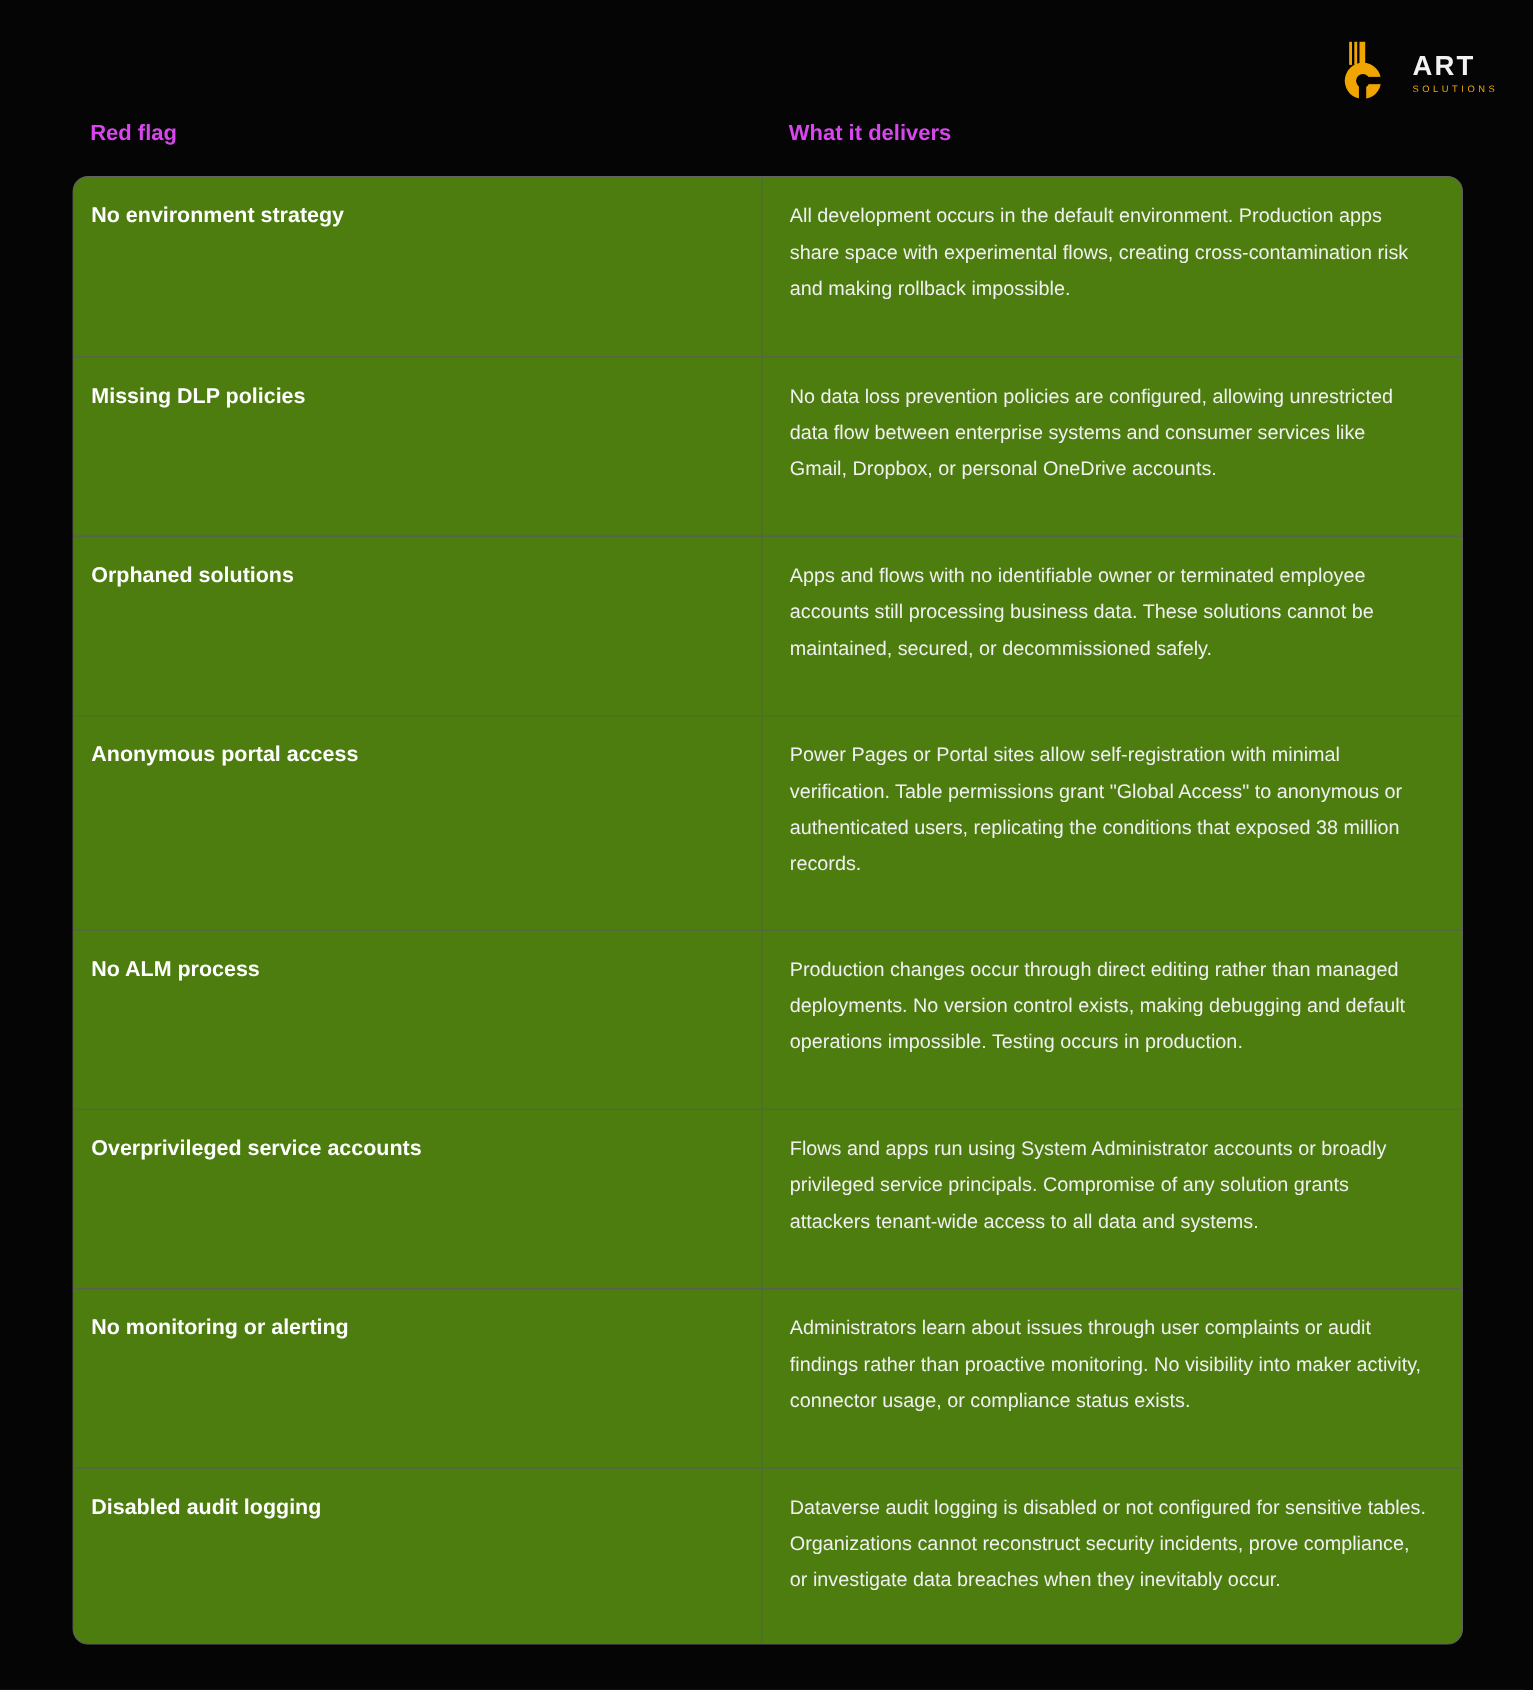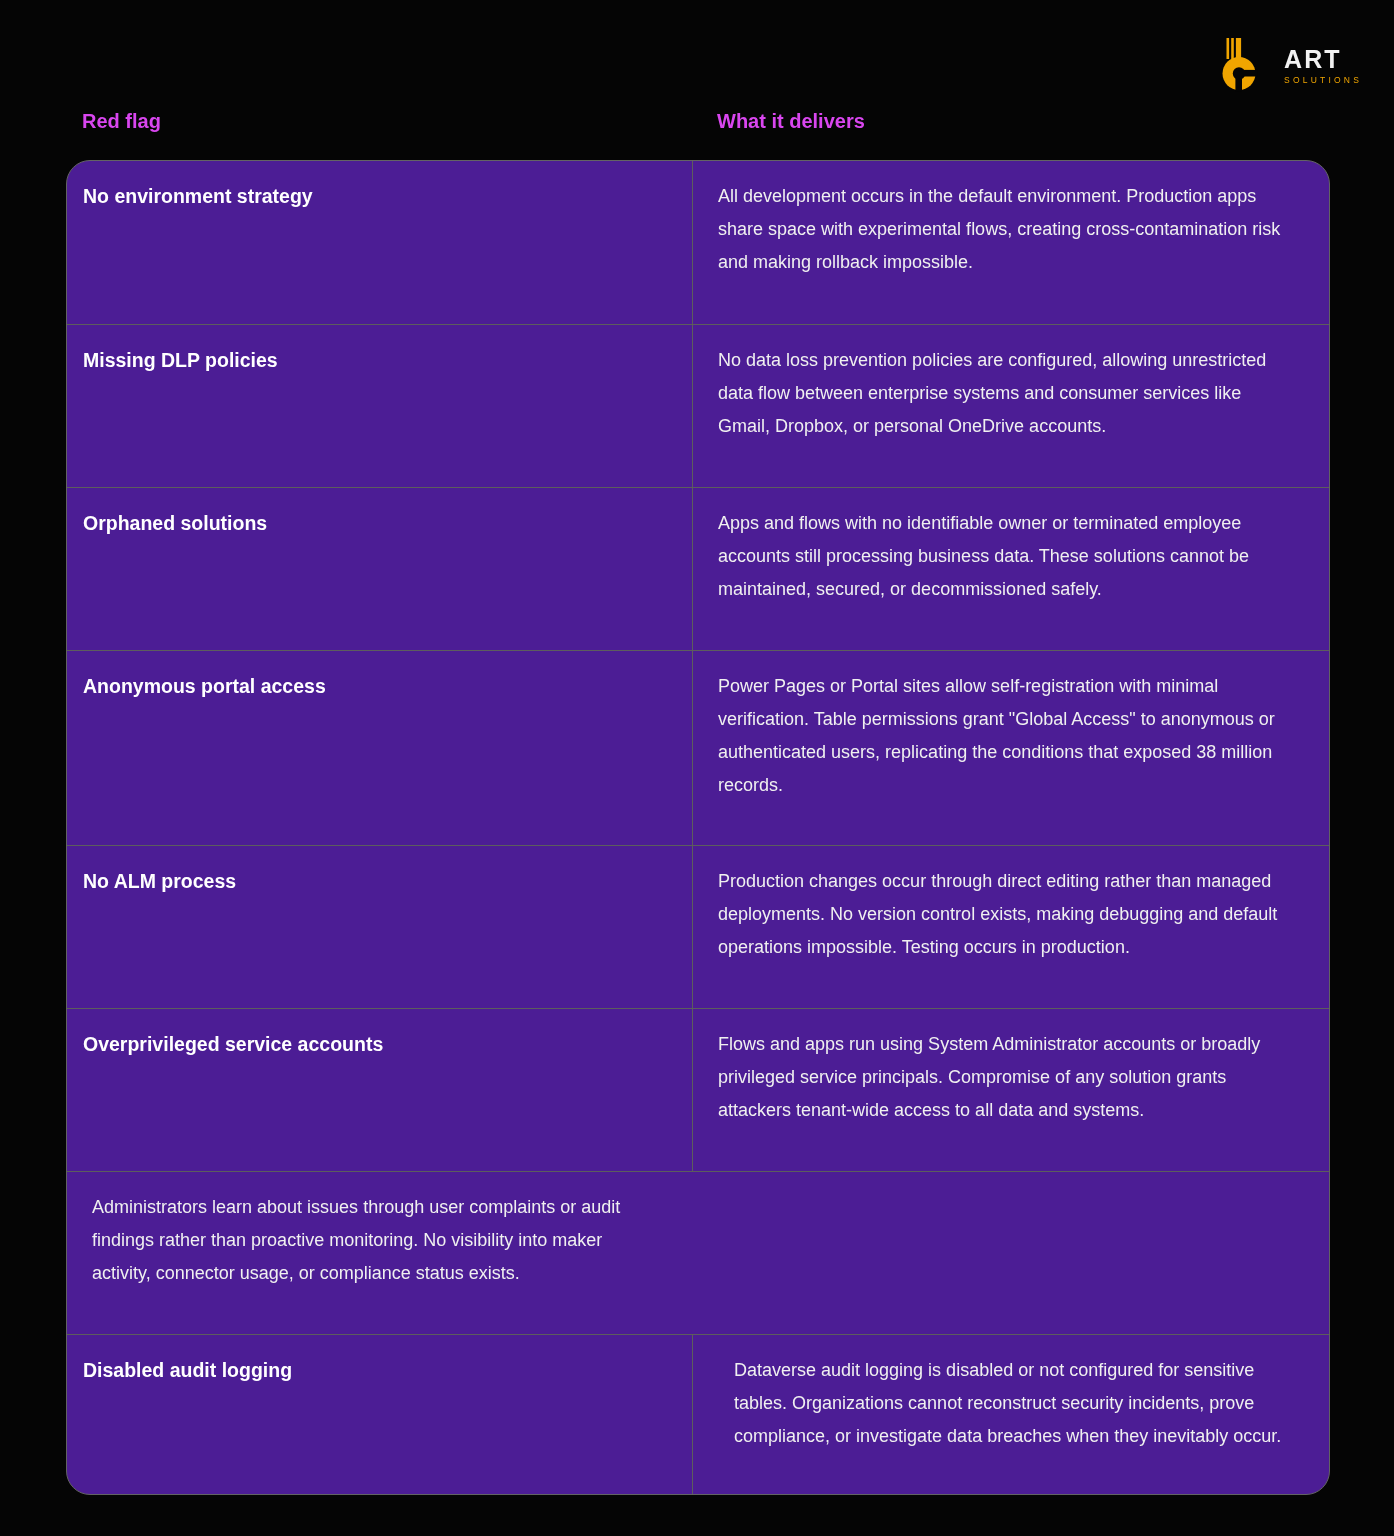--- a/index.html
+++ b/index.html
@@ -51,33 +51,33 @@
     color: #d946ef;
     line-height: 26px;
   }
   .col-headers .h.flag { padding-left: 16px; }
   .col-headers .h.desc { padding-left: 25px; }
 
   
   .rf-table {
     margin: 26px 64px 0 66px;
     border: 1px solid #636363;
-    border-radius: 24px;
+    border-radius: 14px;
     overflow: hidden;
-    background: #4c1d95;
+    background: #4d7c0f;
   }
   .row {
     display: grid;
     grid-template-columns: 626px 1fr;
     border-top: 1px solid #5d5d5d;
     min-height: 163px;
   }
   .row:first-child { border-top: none; }
   .row:nth-child(4) { min-height: 195px; }
-  .row:last-child { min-height: 160px; gap: 16px; }
+  .row:last-child { min-height: 160px; }
   .cell { padding-top: 19px; padding-bottom: 16px; }
   .cell.flag {
     border-right: 1px solid #5d5d5d;
     padding-left: 16px;
     padding-right: 24px;
     font-size: 19.5px;
     font-weight: 700;
     color: #ffffff;
     line-height: 33px;
   }
@@ -137,19 +137,20 @@
   </div>
   <div class="row">
     <div class="cell flag">No ALM process</div>
     <div class="cell desc">Production changes occur through direct editing rather than managed deployments. No version control exists, making debugging and default operations impossible. Testing occurs in production.</div>
   </div>
   <div class="row">
     <div class="cell flag">Overprivileged service accounts</div>
     <div class="cell desc">Flows and apps run using System Administrator accounts or broadly privileged service principals. Compromise of any solution grants attackers tenant-wide access to all data and systems.</div>
   </div>
   <div class="row">
+    <div class="cell flag">No monitoring or alerting</div>
     <div class="cell desc">Administrators learn about issues through user complaints or audit findings rather than proactive monitoring. No visibility into maker activity, connector usage, or compliance status exists.</div>
   </div>
   <div class="row">
     <div class="cell flag">Disabled audit logging</div>
     <div class="cell desc">Dataverse audit logging is disabled or not configured for sensitive tables. Organizations cannot reconstruct security incidents, prove compliance, or investigate data breaches when they inevitably occur.</div>
   </div>
 </div>
 
 </body></html>

